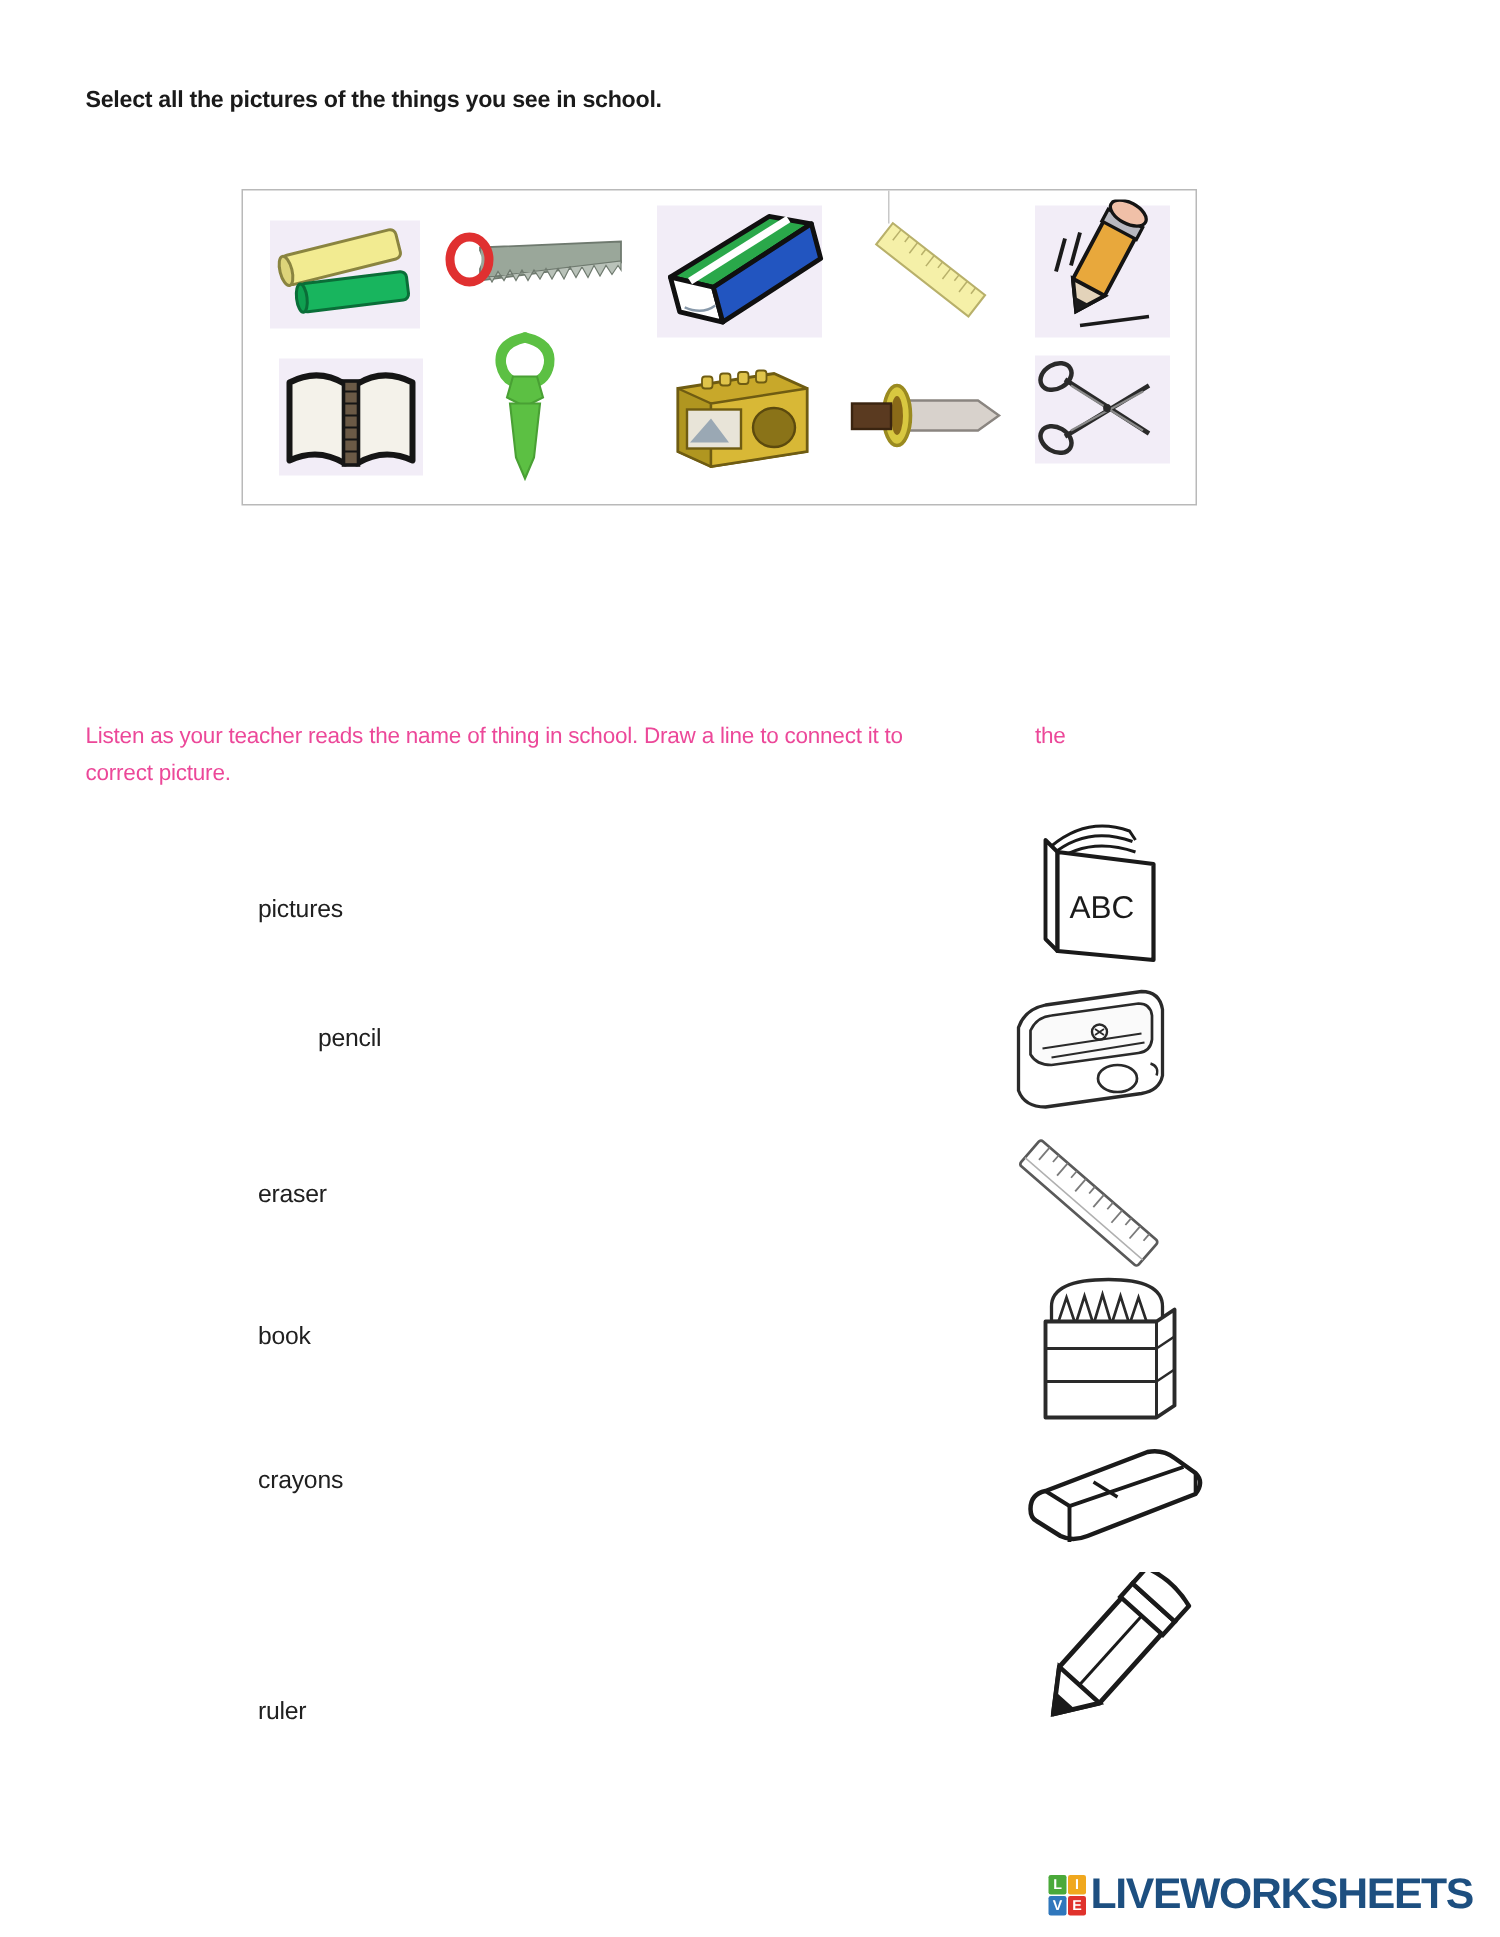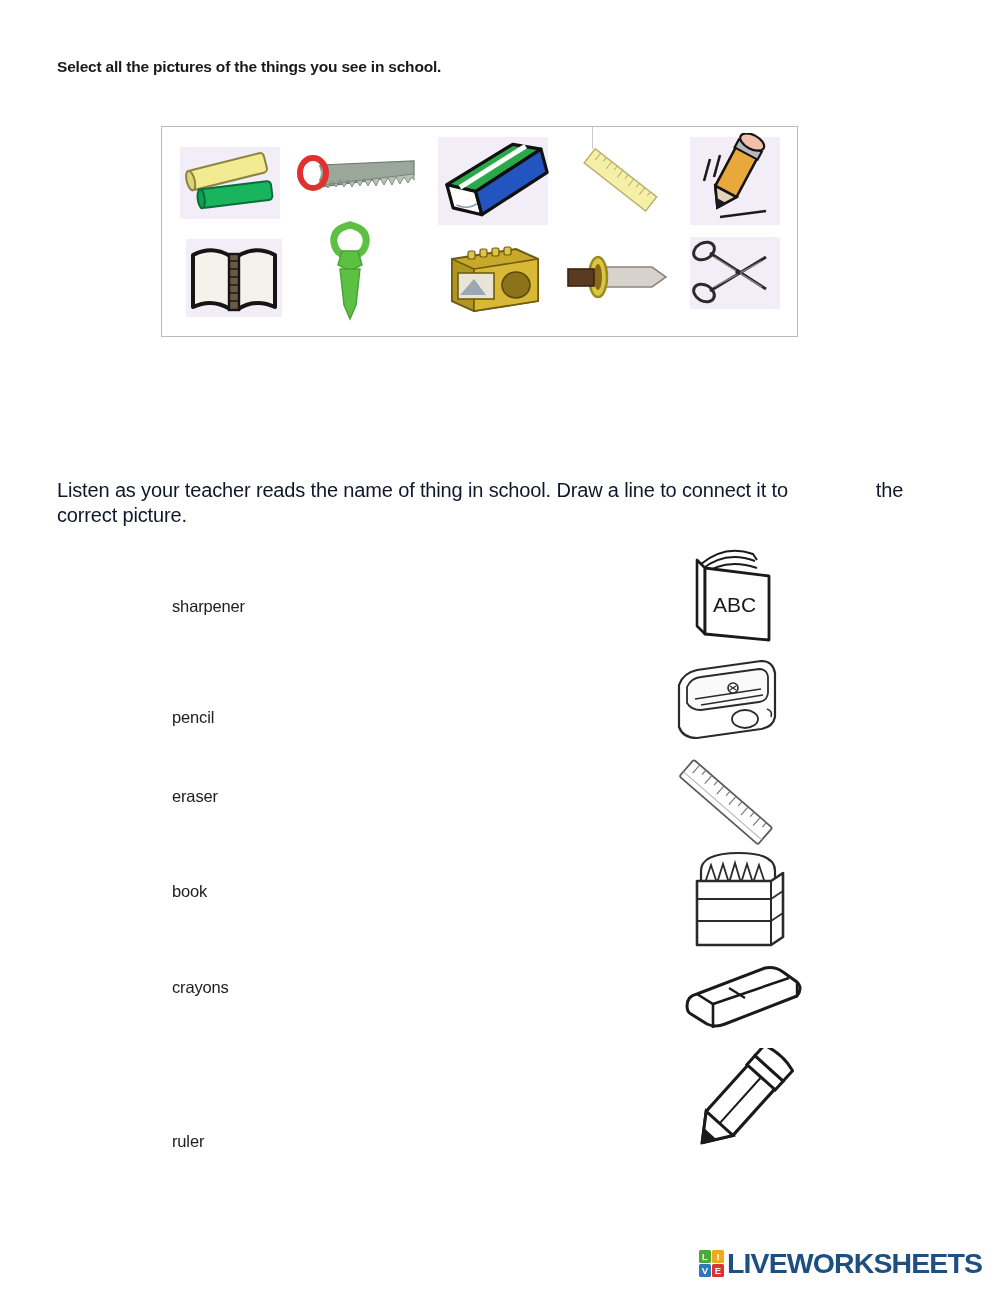--- a/index.html
+++ b/index.html
@@ -59,23 +59,23 @@
     height: 22px;
     background: #c8c8c8;
   }
 
   
   .task2-instruction {
     position: absolute;
     left: 57px;
     top: 478px;
     width: 880px;
-    font-size: 20px;
+    font-size: 15px;
     line-height: 25px;
-    color: #0f172a;
+    color: #ec4899;
     letter-spacing: -0.15px;
   }
   .task2-instruction .tail {
     display: inline-block;
     margin-left: 88px;
   }
 
   
   .match-area {
     position: absolute;
@@ -302,22 +302,22 @@
 </div>
 
 <div class="task2-instruction">
   <span>Listen as your teacher reads the name of thing in school. Draw a line to connect it to</span><span class="tail">the</span><br>
   <span>correct picture.</span>
 </div>
 
 <div class="match-area">
 
   <div class="word-col">
-    <div class="word-item" style="top:77px;">sharpener</div>
-    <div class="word-item" style="top:188px;">pencil</div>
+    <div class="word-item" style="top:77px;">pictures</div>
+    <div class="word-item" style="top:163px;margin-left:40px;">pencil</div>
     <div class="word-item" style="top:267px;text-align:center;">eraser</div>
     <div class="word-item" style="top:362px;">book</div>
     <div class="word-item" style="top:458px;">crayons</div>
     <div class="word-item" style="top:576px;margin-top:36px;">ruler</div>
   </div>
 
   <div class="pic-col">
 
     <div class="match-pic" style="left:16px; top:10px;text-align:center;">
       <svg width="150" height="120" viewBox="0 0 150 120">

